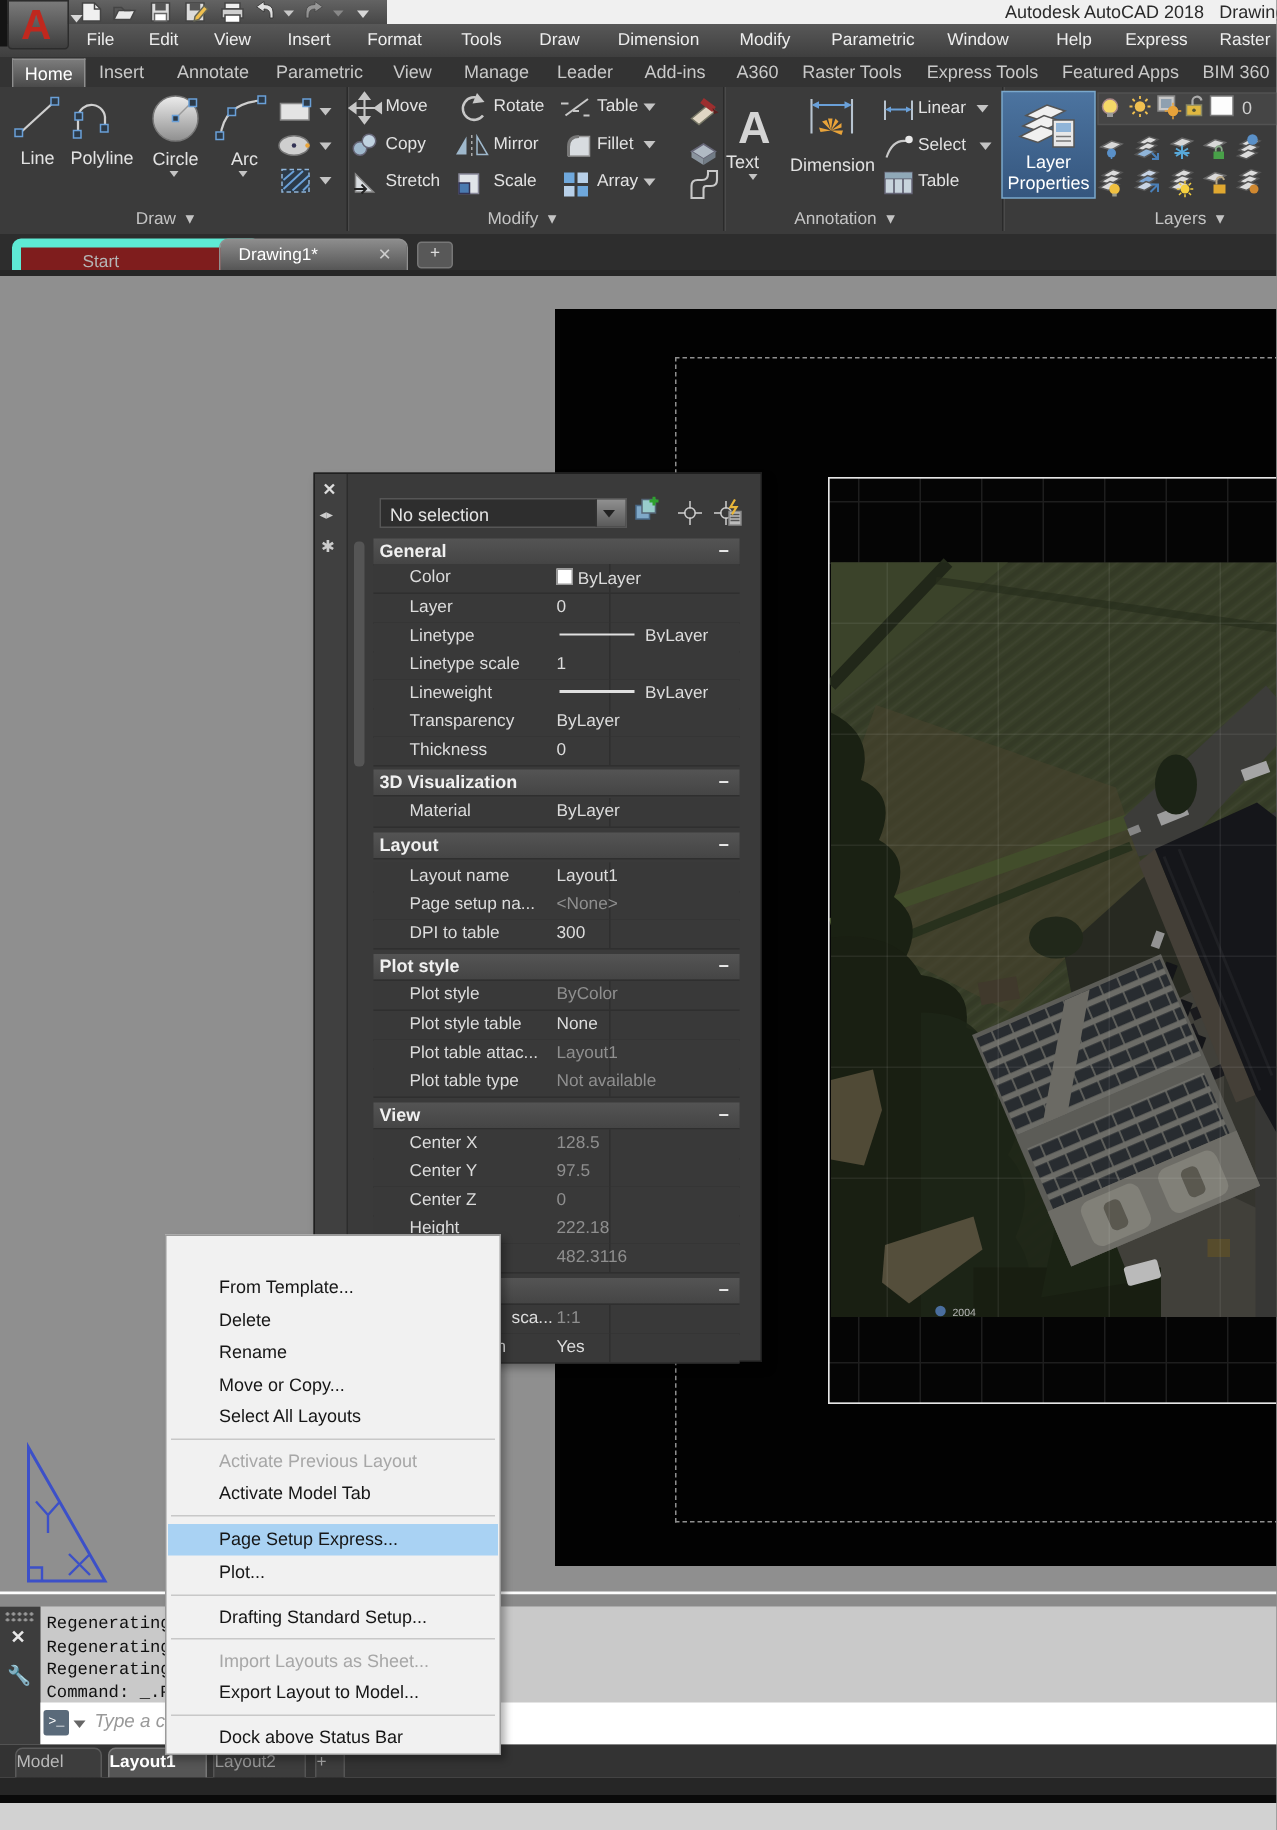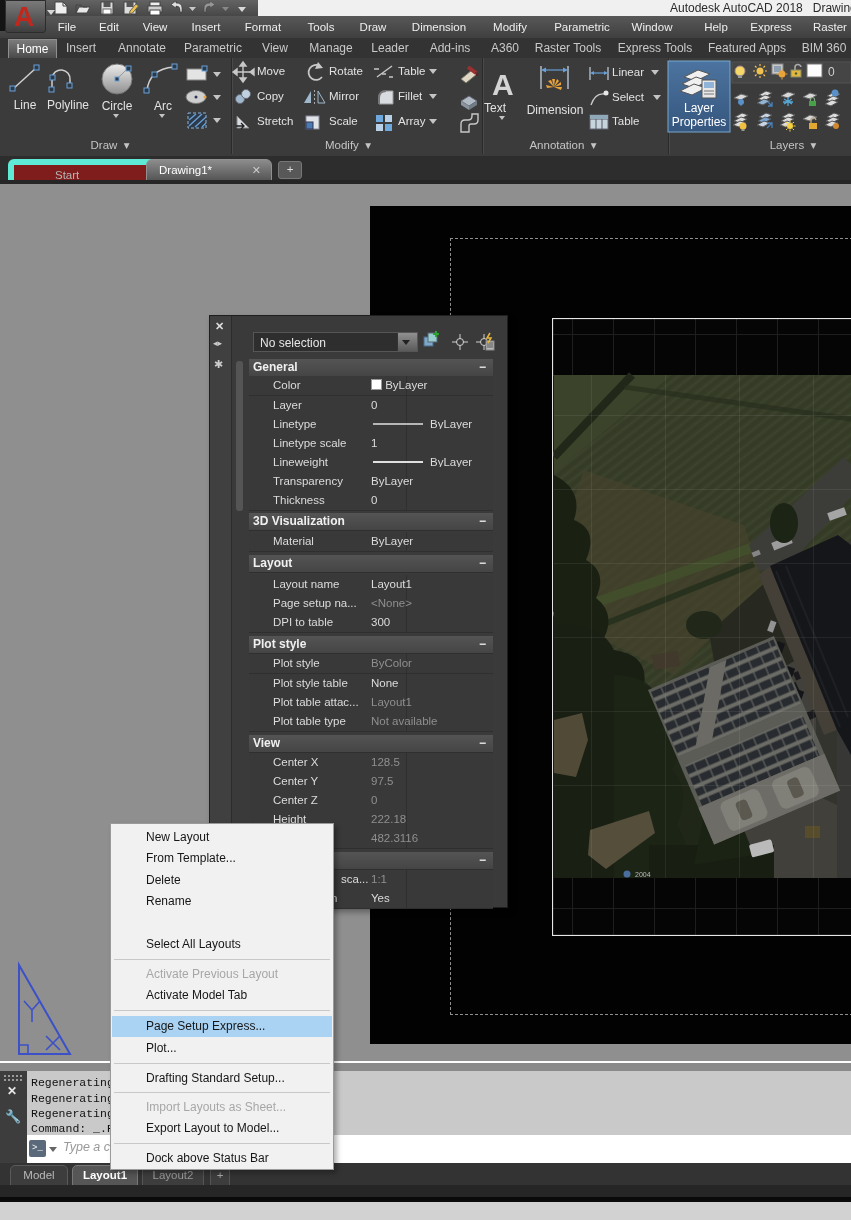--- a/index.html
+++ b/index.html
@@ -37,21 +37,21 @@
 #cmdedge{left:0;top:1061px;width:851px;height:2px;background:#fdfdfd}
 #cmdgray{left:0;top:1063px;width:851px;height:8px;background:#8a8a8a}
 #cmdwin{left:0;top:1071px;width:851px;height:92px;background:#c9c9c9}
 #cmdside{left:0;top:1071px;width:27px;height:92px;background:#3d3d3d}
 #cmdinput{left:27px;top:1135px;width:824px;height:28px;background:#fff}
 .cmdline{position:absolute;left:31px;font-family:"Liberation Mono",monospace;font-size:11.5px;color:#111;white-space:nowrap}
 
 #layouttabbar{left:0;top:1163px;width:851px;height:22px;background:#333}
 #blackstrip{left:0;top:1185px;width:851px;height:17px;background:linear-gradient(#262626 0 70%,#0a0a0a 70% 100%)}
 #statusbar{left:0;top:1202px;width:851px;height:18px;background:#d2d2d2}
-.ltab{position:absolute;top:2px;height:20px;font-size:11.5px;text-align:center;border-radius:5px 5px 0 0}
+.ltab{position:absolute;top:2px;height:20px;font-size:11.5px;text-align:left;border-radius:5px 5px 0 0}
 
 #palette{left:209px;top:315px;width:299px;height:593px;background:#3a3a3a;border:1px solid #1f1f1f;box-sizing:border-box;box-shadow:3px 4px 6px rgba(0,0,0,.35)}
 #palside{position:absolute;left:0;top:0;width:21px;height:591px;background:#404040;border-right:1px solid #2c2c2c}
 #palthumb{position:absolute;left:26px;top:45px;width:7px;height:150px;background:#555;border-radius:3px}
 .prow{position:absolute;left:39px;width:244px;height:19px;background:#393939;border-bottom:1px solid #2f2f2f;font-size:11.5px;color:#dcdcdc}
 .prow .lab{position:absolute;left:24px;top:3px;white-space:nowrap}
 .prow .val{position:absolute;left:122px;top:3px;white-space:nowrap}
 .gray{color:#8f8f8f}
 .phead{position:absolute;left:39px;width:244px;height:17px;background:linear-gradient(#545454,#454545);font-size:12px;font-weight:bold;color:#f0f0f0;border-bottom:1px solid #2f2f2f}
 .phead span{position:absolute;left:4px;top:1px}
@@ -721,24 +721,24 @@
       </div>
     <div class="prow" style="top:573px">
         <div class="colsep"></div>
         <span class="lab" style="left:82px">n</span>
         <span class="val">Yes</span>
       </div>
   </div>
 </div>
 
 <div class="abs" id="ctxmenu">
-  <div class="mi" style="top:3px"><span>New Layout</span></div>
   <div class="mi" style="top:24px"><span>From Template...</span></div>
   <div class="mi" style="top:46px"><span>Delete</span></div>
   <div class="mi" style="top:67px"><span>Rename</span></div>
+  <div class="mi" style="top:89px"><span>Move or Copy...</span></div>
   <div class="mi" style="top:110px"><span>Select All Layouts</span></div>
   <div class="msep" style="top:135px"></div>
   <div class="mi mgray" style="top:140px"><span>Activate Previous Layout</span></div>
   <div class="mi" style="top:161px"><span>Activate Model Tab</span></div>
   <div class="msep" style="top:186px"></div>
   <div class="mi" style="top:192px;background:#a9d2f3"><span>Page Setup Express...</span></div>
   <div class="mi" style="top:214px"><span>Plot...</span></div>
   <div class="msep" style="top:239px"></div>
   <div class="mi" style="top:244px"><span>Drafting Standard Setup...</span></div>
   <div class="msep" style="top:268px"></div>

